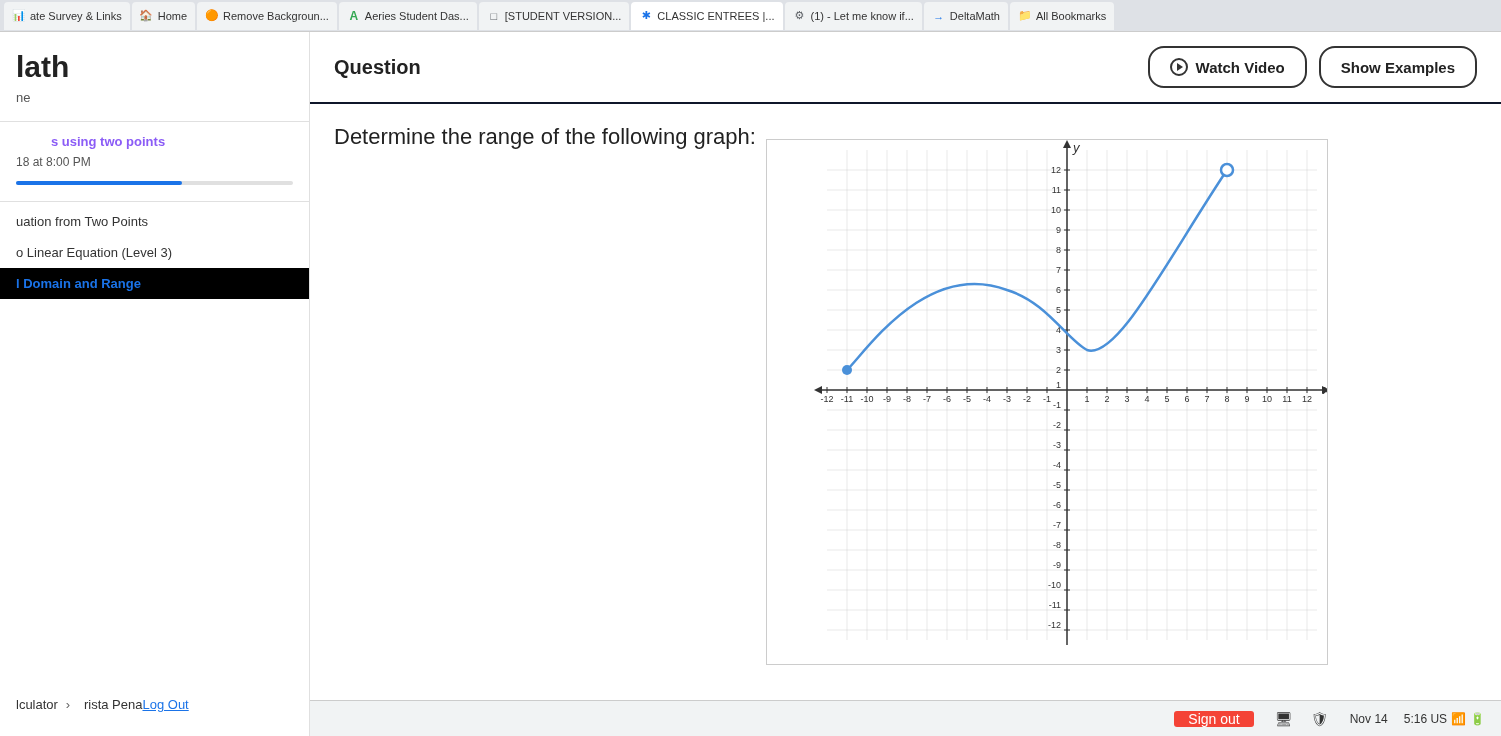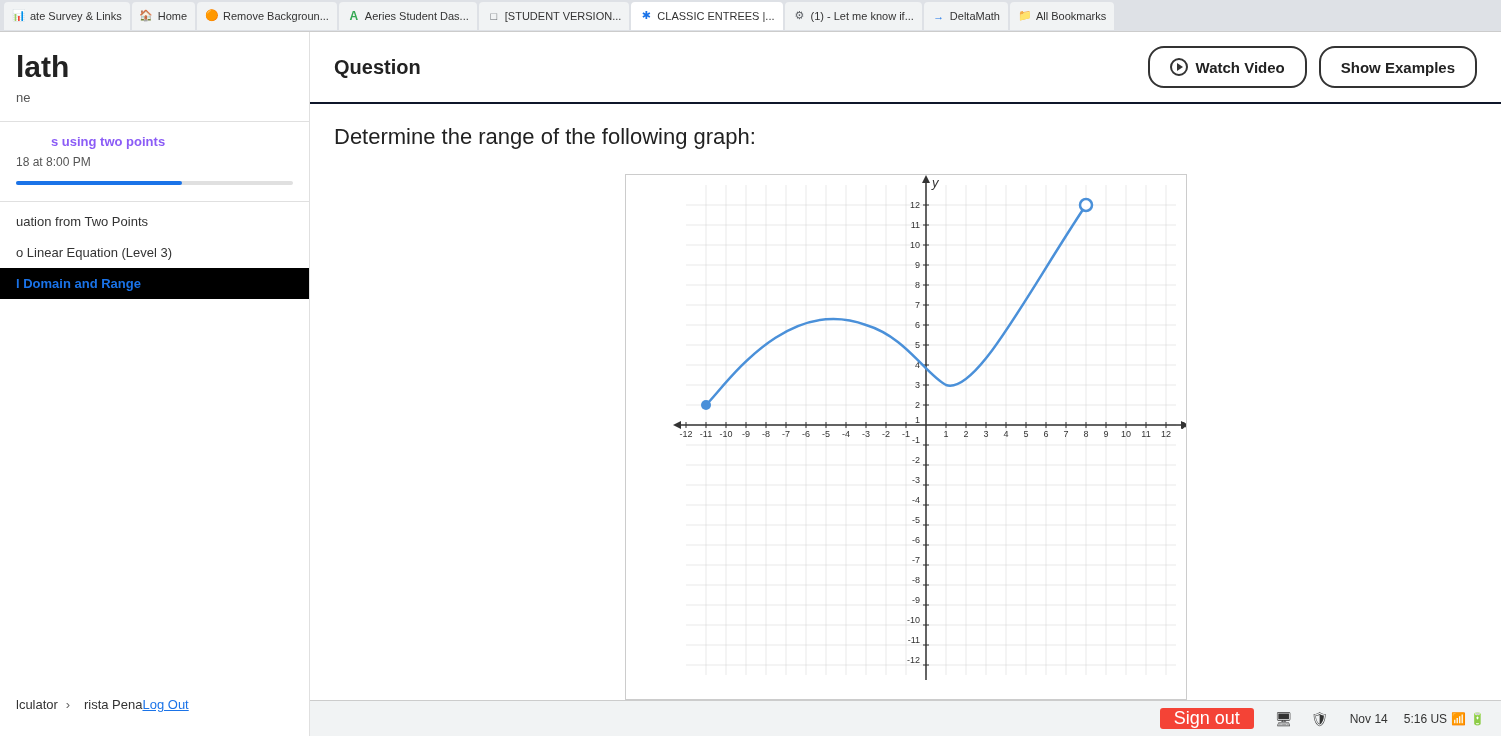--- a/index.html
+++ b/index.html
@@ -198,22 +198,22 @@
       border-bottom: 4px solid transparent;
       margin-left: 2px;
     }
 
     
     .content-body {
       flex: 1;
       padding: 20px 24px;
       overflow-y: auto;
       display: flex;
-      flex-direction: column;
-      gap: 16px;
+      flex-direction: row;
+      gap: 10px;
     }
     .question-text {
       font-size: 22px;
       color: #222;
       margin-bottom: 8px;
     }
 
     
     .graph-container {
       display: flex;
@@ -237,21 +237,21 @@
       gap: 16px;
       font-size: 12px;
       color: #333;
     }
     .sign-out-btn {
       background: #f44336;
       color: #fff;
       border: none;
       padding: 0 14px;
       border-radius: 3px;
-      font-size: 18px;
+      font-size: 14px;
       cursor: pointer;
     }
     .bottom-icons {
       display: flex;
       align-items: center;
       gap: 8px;
     }
     .taskbar-icon {
       width: 28px;
       height: 28px;

